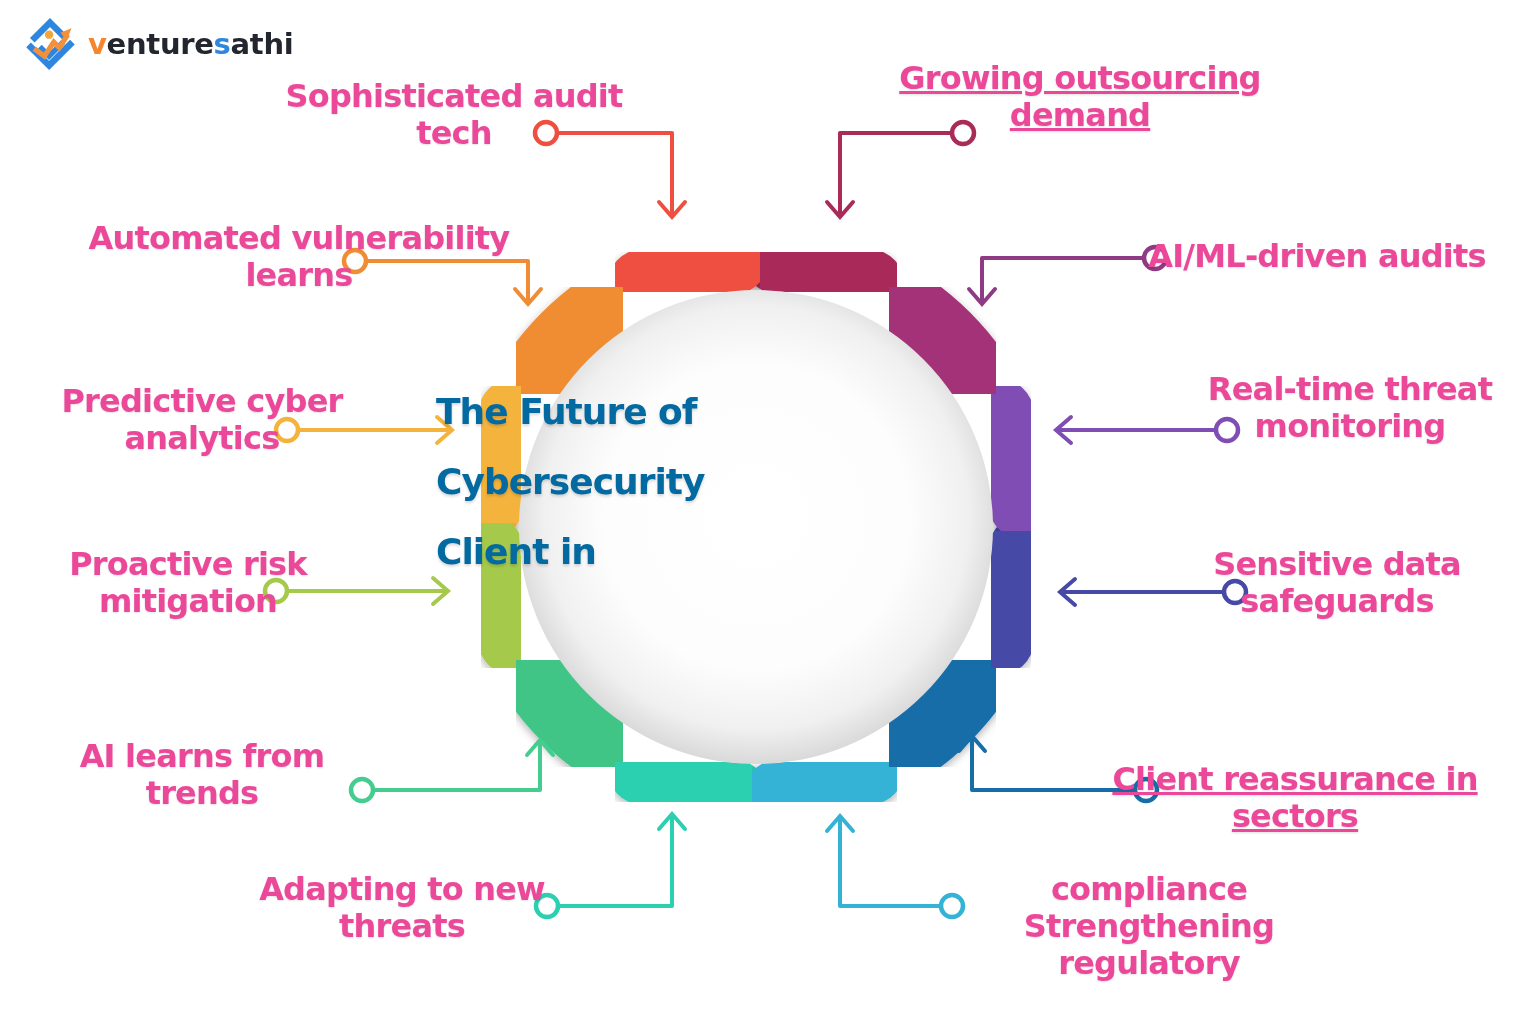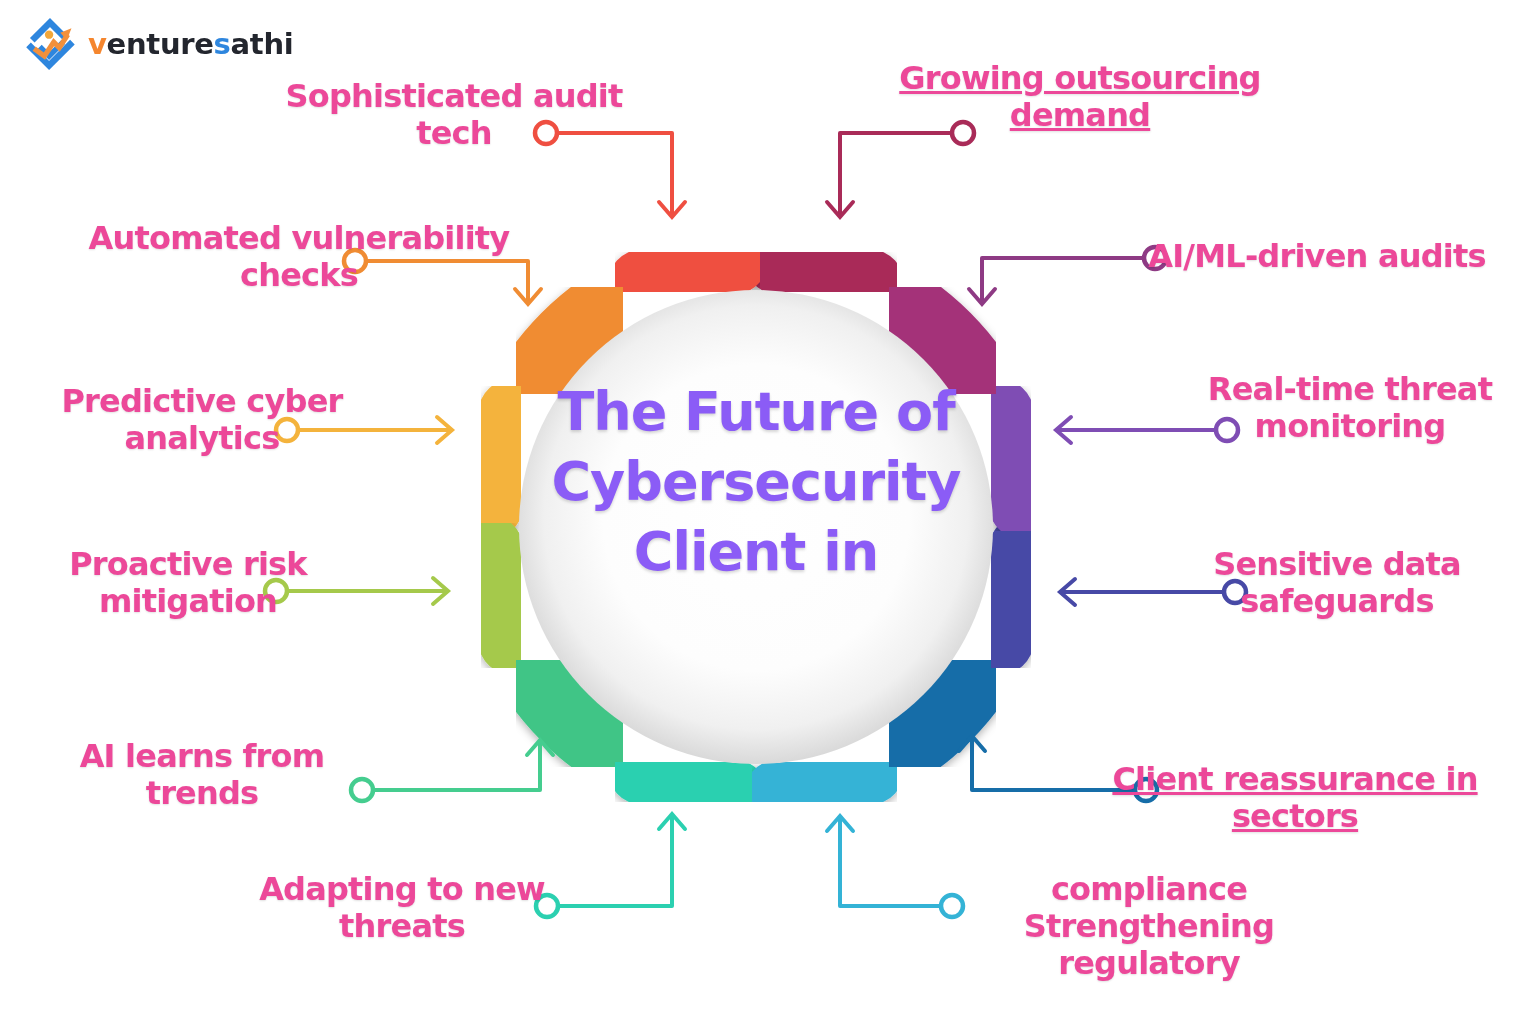--- a/index.html
+++ b/index.html
@@ -21,23 +21,23 @@
   #diagram-svg{position:absolute;left:0;top:0;}
   .label{
     position:absolute;transform:translateX(-50%);
     text-align:center;font-weight:700;
     font-size:32px;line-height:37px;letter-spacing:-0.8px;
     color:#ec4899;width:430px;
     text-shadow:0 1px 2px rgba(0,0,0,0.12);
   }
   #center-title{
     position:absolute;left:756px;top:377px;transform:translateX(-50%);
-    width:640px;text-align:center;
-    font-weight:700;font-size:54px;line-height:70px;letter-spacing:-1px;
-    color:#8b5cf6;
+    width:640px;
+    font-weight:700;font-size:36px;line-height:70px;letter-spacing:-1px;
+    color:#0369a1;
     text-shadow:0 2px 3px rgba(0,0,0,0.16);
   }
 </style>
 </head>
 <body>
 
 <div id="canvas">
 
   <div class="logo">
     <svg width="56" height="56" viewBox="0 0 60 60">
@@ -189,17 +189,17 @@
       <div class="label" style="left: 188px; top: 546px;">
         <div>Proactive risk</div>
         <div>mitigation</div>
       </div>
       <div class="label" style="left: 202px; top: 383px;">
         <div>Predictive cyber</div>
         <div>analytics</div>
       </div>
       <div class="label" style="left: 299px; top: 220px;">
         <div>Automated vulnerability</div>
-        <div>checks</div>
+        <div>learns</div>
       </div>
     </div>
 
 </div>
 
 </body></html>

